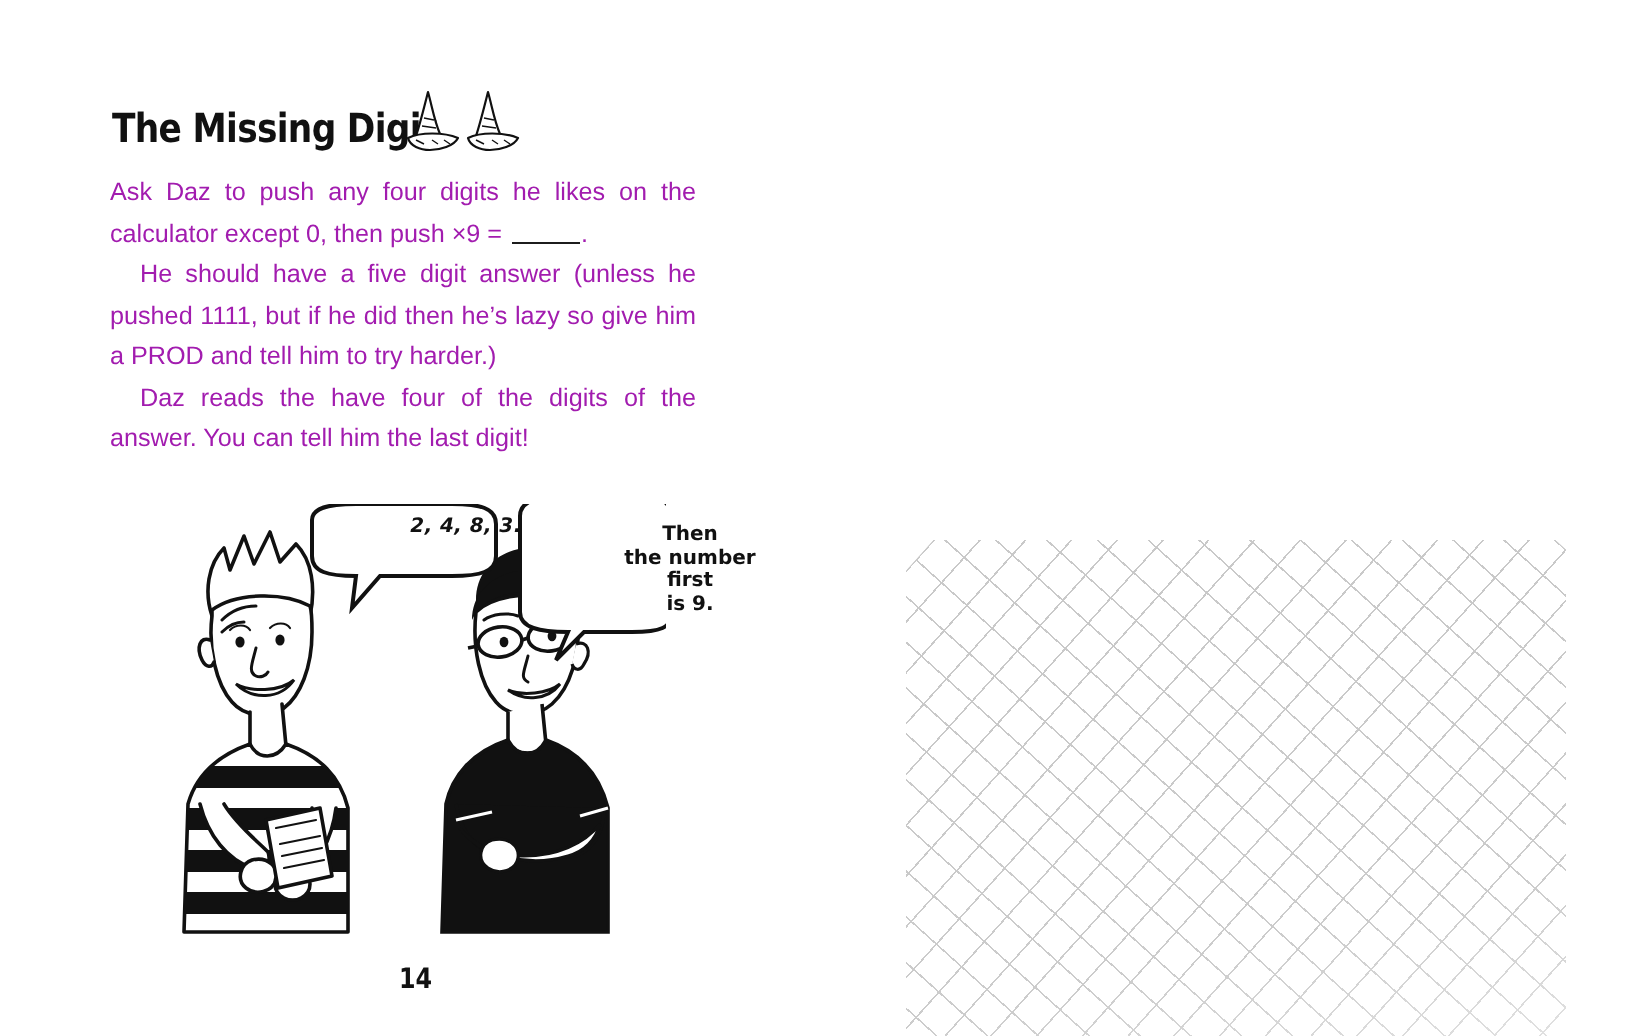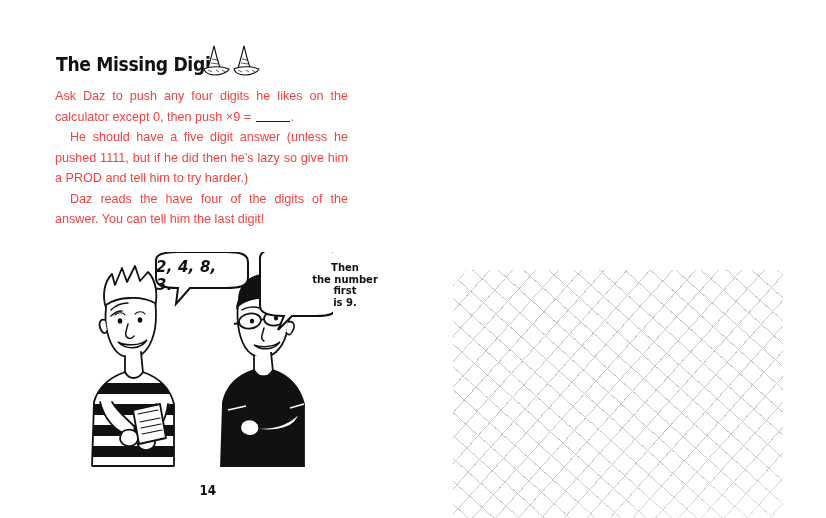--- a/index.html
+++ b/index.html
@@ -34,21 +34,21 @@
     font-family:"DejaVu Sans", sans-serif;
     font-weight:bold;font-size:20px;letter-spacing:-0.4px;
     color:#111;white-space:nowrap;
     transform:scaleX(0.86);transform-origin:left center;
   }
   .hats{position:absolute;left:200px;top:44px;width:70px;height:34px;}
 
   .body-col{
     position:absolute;
     font-size:12.6px;line-height:20.5px;
-    text-align:justify;color:#ef4444;
+    text-align:justify;color:#a21caf;
     -webkit-font-smoothing:antialiased;
   }
   .body-col p{margin:0;}
   .body-col p.indent{text-indent:15px;}
   .col-left{left:55px;top:86px;width:293px;}
   .blank-line{
     display:inline-block;width:34px;border-bottom:1.6px solid #1c1c1c;
     vertical-align:-1px;margin:0 1px;
   }
 
@@ -195,23 +195,23 @@
         <path d="M78 8 C78 2 86 0 100 0 L148 0 C162 0 170 2 170 10 L170 26
                  C170 34 162 36 148 36 L112 36 L98 52 L100 36 C86 36 78 34 78 26Z" fill="#fff" stroke="#111" stroke-width="2"></path>
       </g>
 
       <g>
         <path d="M182 6 C182 -2 192 -4 206 -4 L238 -4 C252 -4 258 -2 258 8 L258 54
                  C258 62 252 64 238 64 L214 64 L200 78 L206 64 C192 64 182 62 182 54Z" fill="#fff" stroke="#111" stroke-width="2"></path>
       </g>
     </svg>
 
-    <div style="position:absolute;left:156px;top:258px;width:74px;text-align:left;
-                font-family:'DejaVu Sans',sans-serif;font-weight:bold;font-size:15px;
-                font-style:italic;color:#111;letter-spacing:0.2px;">2, 4, 8, 3.</div>
+    <div style="position:absolute;left:156px;top:258px;width:74px;text-align:center;
+                font-family:'DejaVu Sans',sans-serif;font-weight:bold;font-size:10px;
+                font-style:italic;color:#111;letter-spacing:0.2px;padding-left:40px;">2, 4, 8, 3.</div>
 
     <div style="position:absolute;left:262px;top:262px;width:70px;text-align:center;
                 font-family:'DejaVu Sans',sans-serif;font-weight:bold;font-size:10px;
                 line-height:11.5px;color:#111;padding-left:48px;">
       <div>Then</div>
       <div>the number</div>
       <div>first</div>
       <div>is 9.</div>
     </div>
 

